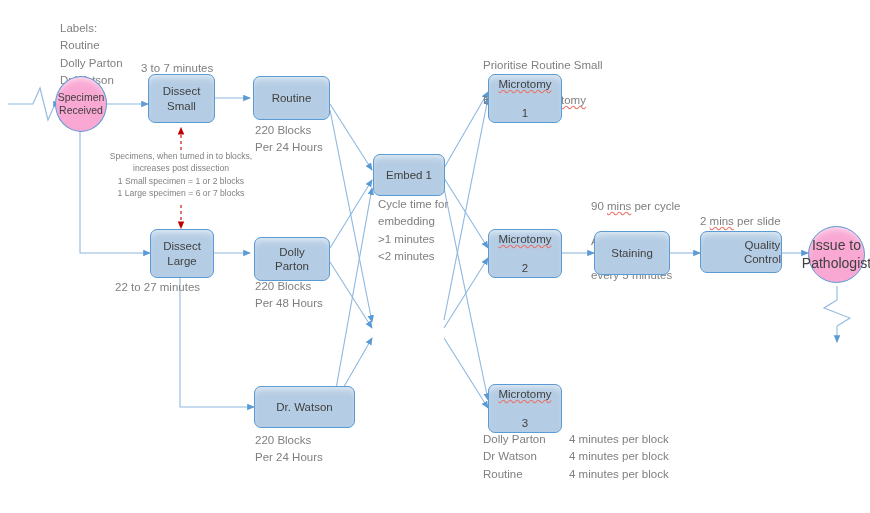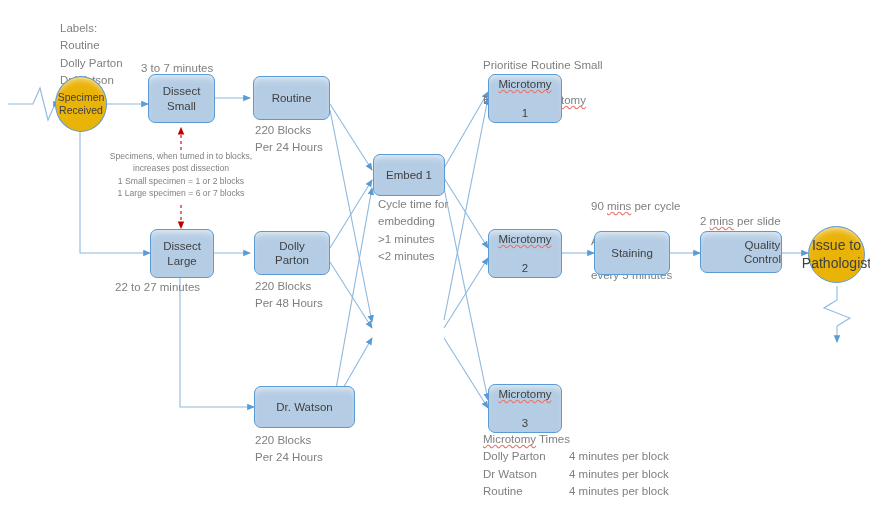--- a/index.html
+++ b/index.html
@@ -5,21 +5,21 @@
   html,body{margin:0;padding:0;background:#ffffff;}
   body{width:870px;height:513px;position:relative;overflow:hidden;
        font-family:"Liberation Sans","DejaVu Sans",sans-serif;color:#595959;}
   #canvas{position:absolute;inset:0;width:870px;height:513px;}
   svg.wires{position:absolute;left:0;top:0;width:870px;height:513px;pointer-events:none;}
 
   .node{position:absolute;box-sizing:border-box;background:#b5cde4;border:1px solid #5b9bd5;
         display:flex;align-items:center;justify-content:center;text-align:center;
         color:#404040;font-size:11.5px;line-height:1.25;border-radius:7px;
         box-shadow:inset 0 6px 9px -6px #ffffff;}
-  .node.ellipse{border-radius:50%;background:#eab308;}
+  .node.ellipse{border-radius:50%;background:#f9a8d4;}
   .node span{display:block;}
 
   .note{position:absolute;color:#7f7f7f;font-size:11.5px;line-height:1.5;white-space:pre-line;}
   .note.small{font-size:8.6px;line-height:1.45;text-align:center;color:#808080;}
 
   .sp{ -webkit-text-decoration:underline wavy #e8746a; text-decoration:underline wavy #e8746a;
        text-decoration-skip-ink:none;}
 
   .legend{position:absolute;font-size:11.5px;line-height:1.52;color:#7f7f7f;}
   .legend table{border-collapse:collapse;}
@@ -127,23 +127,20 @@
     <span>Add 10 slides</span><br>
     <span>every 5 minutes</span>
   </div>
 
   <div class="note" style="left:700px;top:196px;">
     <span>2 </span><span class="sp">mins</span><span> per slide</span><br>
     <span>1 at a time</span>
   </div>
 
   <div class="legend" style="left:483px;top:431px;">
-    <div>
-      <span class="sp">Microtomy</span><span> Times</span>
-    </div>
     <table>
       <tbody>
           <tr>
         <td class="k">Dolly Parton</td>
         <td>4 minutes per block</td>
       </tr>
       <tr>
         <td class="k">Dr Watson</td>
         <td>4 minutes per block</td>
       </tr>
@@ -167,21 +164,21 @@
 
   <div class="node" style="left:150px;top:229px;width:64px;height:49px;">
     <span style="white-space:pre-line;">Dissect
 Large</span>
   </div>
 
   <div class="node" style="left:253px;top:76px;width:77px;height:44px;">
     <span>Routine</span>
   </div>
 
-  <div class="node" style="left:254px;top:231px;width:76px;height:44px;">
+  <div class="node" style="left:254px;top:237px;width:76px;height:44px;">
     <span style="white-space:pre-line;">Dolly
 Parton</span>
   </div>
 
   <div class="node" style="left:254px;top:386px;width:101px;height:42px;">
     <span>Dr. Watson</span>
   </div>
 
   <div class="node" style="left:373px;top:154px;width:72px;height:42px;">
     <span>Embed 1</span>

